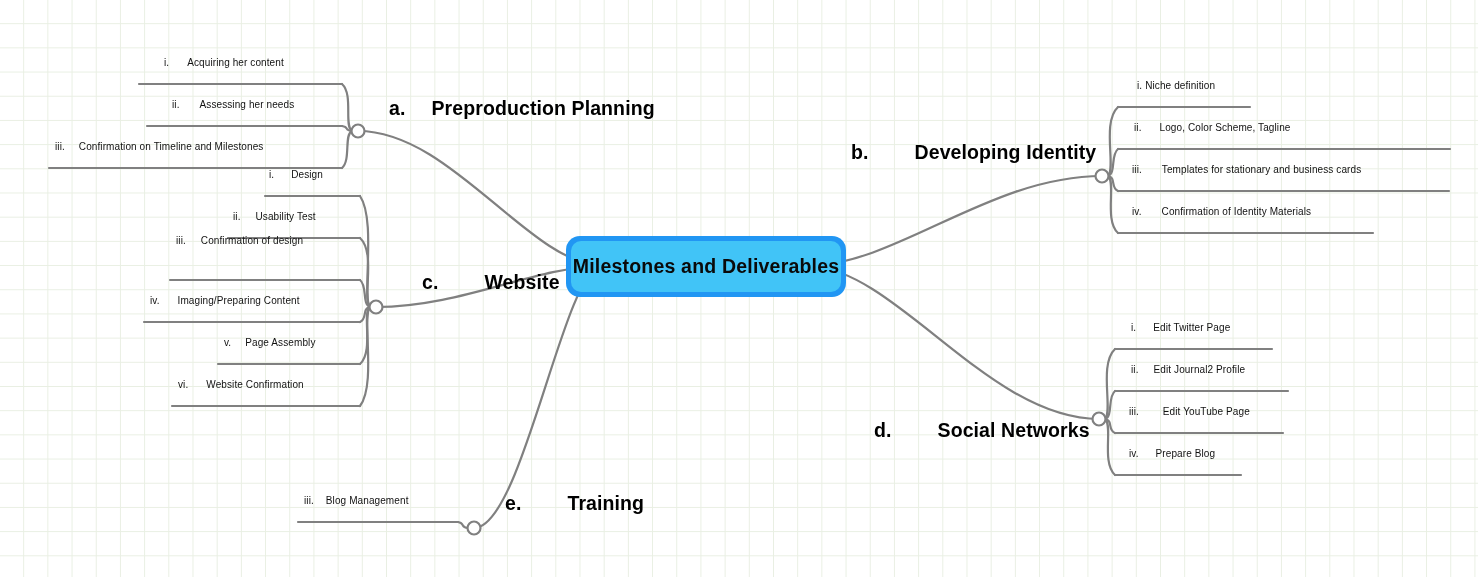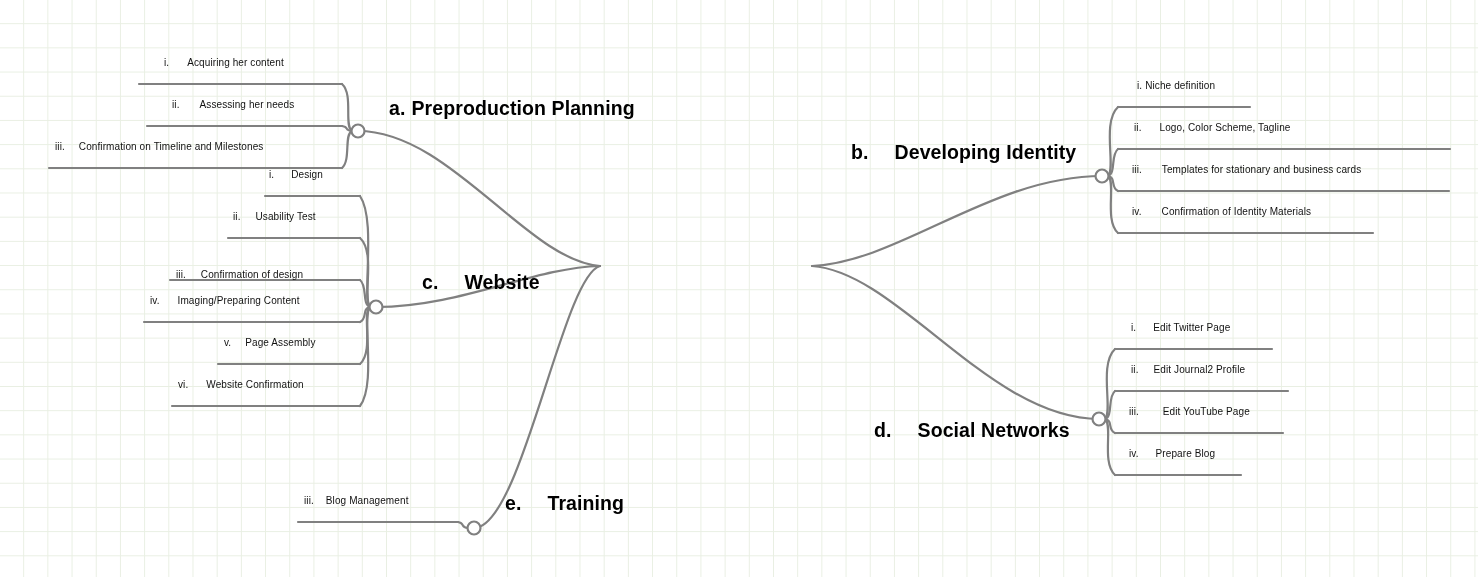--- a/index.html
+++ b/index.html
@@ -50,20 +50,21 @@
     font-weight: bold;
     font-size: 19.5px;
     line-height: 1;
     letter-spacing: 0.1px;
   }
   .branch-label .bnum {
     display: inline-block;
   }
   .branch-label .btxt {
     display: inline-block;
+    padding-left: 20px;
   }
   #center-node {
     position: absolute;
     left: 566px;
     top: 236px;
     width: 280px;
     height: 61px;
     box-sizing: border-box;
     background: #2196f3;
     border-radius: 14px;
@@ -139,35 +140,40 @@
       </g>
     <g id="junction-group">
         <circle cx="358" cy="131" r="6.5" fill="#ffffff" stroke="#808080" stroke-width="2.2"></circle>
         <circle cx="1102" cy="176" r="6.5" fill="#ffffff" stroke="#808080" stroke-width="2.2"></circle>
         <circle cx="376" cy="307" r="6.5" fill="#ffffff" stroke="#808080" stroke-width="2.2"></circle>
         <circle cx="1099" cy="419" r="6.5" fill="#ffffff" stroke="#808080" stroke-width="2.2"></circle>
         <circle cx="474" cy="528" r="6.5" fill="#ffffff" stroke="#808080" stroke-width="2.2"></circle>
       </g>
   </svg>
 
+  <div id="center-node">
+    <div id="center-node-inner">
+      <span id="center-node-label">Milestones and Deliverables</span>
+    </div>
+  </div>
 
   <div id="labels-layer">
       <div class="branch-label" style="left: 389px; top: 99px;"><span class="bnum">a.</span><span class="btxt" style="margin-left: 6px;">Preproduction Planning</span></div>
       <div class="node-text" style="left: 164px; top: 58px;"><span class="num">i.</span><span class="txt" style="margin-left: 18px;">Acquiring her content</span></div>
       <div class="node-text" style="left: 172px; top: 100px;"><span class="num">ii.</span><span class="txt" style="margin-left: 20px;">Assessing her needs</span></div>
       <div class="node-text" style="left: 55px; top: 142px;"><span class="num">iii.</span><span class="txt" style="margin-left: 14px;">Confirmation on Timeline and Milestones</span></div>
       <div class="branch-label" style="left: 851px; top: 143px; text-align: right;"><span class="bnum">b.</span><span class="btxt" style="margin-left: 26px;">Developing Identity</span></div>
       <div class="node-text" style="left: 1137px; top: 81px;"><span class="num">i.</span><span class="txt" style="margin-left: 3px;">Niche definition</span></div>
       <div class="node-text" style="left: 1134px; top: 123px;"><span class="num">ii.</span><span class="txt" style="margin-left: 18px;">Logo, Color Scheme, Tagline</span></div>
       <div class="node-text" style="left: 1132px; top: 165px;"><span class="num">iii.</span><span class="txt" style="margin-left: 20px;">Templates for stationary and business cards</span></div>
       <div class="node-text" style="left: 1132px; top: 207px;"><span class="num">iv.</span><span class="txt" style="margin-left: 20px;">Confirmation of Identity Materials</span></div>
       <div class="branch-label" style="left: 422px; top: 273px;"><span class="bnum">c.</span><span class="btxt" style="margin-left: 26px;">Website</span></div>
       <div class="node-text" style="left: 269px; top: 170px;"><span class="num">i.</span><span class="txt" style="margin-left: 17px;">Design</span></div>
       <div class="node-text" style="left: 233px; top: 212px;"><span class="num">ii.</span><span class="txt" style="margin-left: 15px;">Usability Test</span></div>
-      <div class="node-text" style="left: 176px; top: 270px;"><span class="num">iii.</span><span class="txt" style="margin-left: 15px;">Confirmation of design</span></div>
+      <div class="node-text" style="left: 176px; top: 236px;"><span class="num">iii.</span><span class="txt" style="margin-left: 15px;">Confirmation of design</span></div>
       <div class="node-text" style="left: 150px; top: 296px;"><span class="num">iv.</span><span class="txt" style="margin-left: 18px;">Imaging/Preparing Content</span></div>
       <div class="node-text" style="left: 224px; top: 338px;"><span class="num">v.</span><span class="txt" style="margin-left: 14px;">Page Assembly</span></div>
       <div class="node-text" style="left: 178px; top: 380px;"><span class="num">vi.</span><span class="txt" style="margin-left: 18px;">Website Confirmation</span></div>
       <div class="branch-label" style="left: 874px; top: 385px; margin-top: 36px;"><span class="bnum">d.</span><span class="btxt" style="margin-left: 26px;">Social Networks</span></div>
       <div class="node-text" style="left: 1131px; top: 323px;"><span class="num">i.</span><span class="txt" style="margin-left: 17px;">Edit Twitter Page</span></div>
       <div class="node-text" style="left: 1131px; top: 365px;"><span class="num">ii.</span><span class="txt" style="margin-left: 15px;">Edit Journal2 Profile</span></div>
       <div class="node-text" style="left: 1129px; top: 407px;"><span class="num">iii.</span><span class="txt" style="margin-left: 16px; padding-left: 8px;">Edit YouTube Page</span></div>
       <div class="node-text" style="left: 1129px; top: 449px;"><span class="num">iv.</span><span class="txt" style="margin-left: 17px;">Prepare Blog</span></div>
       <div class="branch-label" style="left: 505px; top: 494px;"><span class="bnum">e.</span><span class="btxt" style="margin-left: 26px;">Training</span></div>
       <div class="node-text" style="left: 304px; top: 496px;"><span class="num">iii.</span><span class="txt" style="margin-left: 12px;">Blog Management</span></div>

